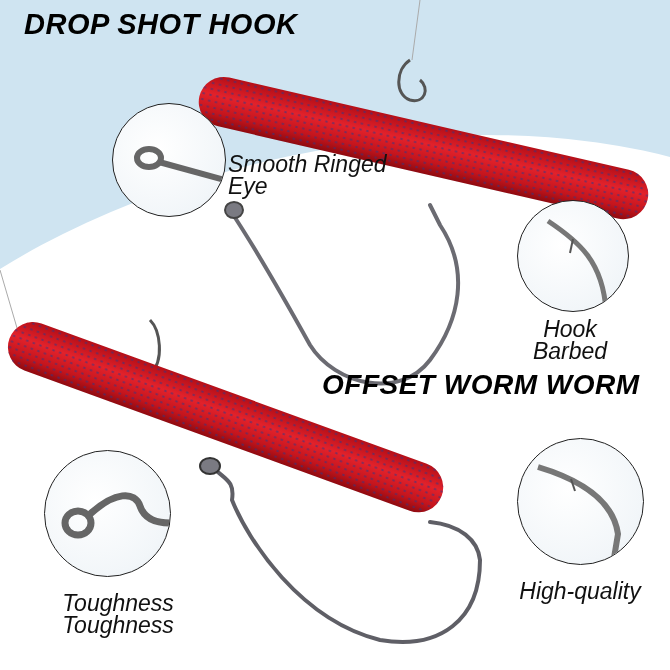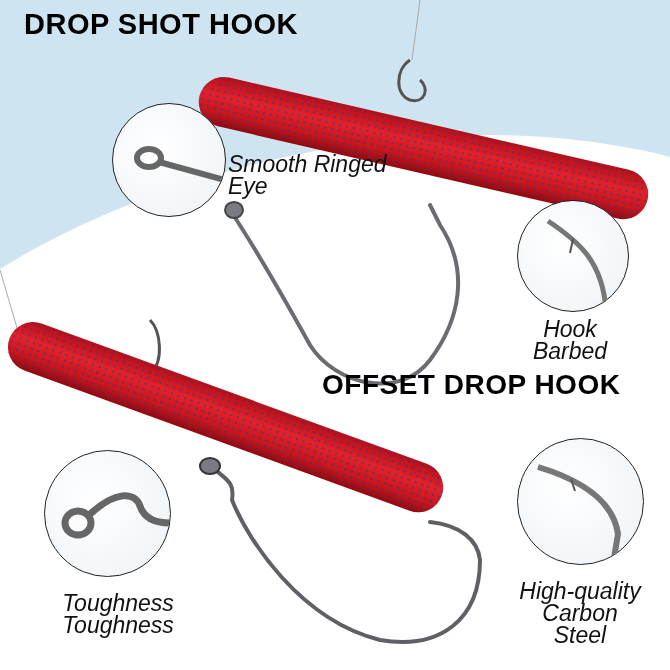--- a/index.html
+++ b/index.html
@@ -1,19 +1,19 @@
 <!DOCTYPE html>
 <html><head>
 <meta charset="utf-8">
 <style>
   html,body{margin:0;padding:0;}
   body{width:670px;height:670px;overflow:hidden;position:relative;background:#ffffff;font-family:"Liberation Sans",sans-serif;}
   .bg-top{position:absolute;left:0;top:0;width:670px;height:400px;background:#cfe4f1;}
   .bg-wave{position:absolute;left:-200px;top:150px;width:1100px;height:600px;border-radius:50%;background:#ffffff;transform:rotate(-12deg);}
-  .title{position:absolute;font-weight:bold;color:#000;letter-spacing:0.5px;}
+  .title{position:absolute;font-weight:bold;font-style:italic;color:#000;letter-spacing:0.5px;}
   .title-1{left:24px;top:8px;font-size:29px;}
   .title-2{left:322px;top:369px;font-size:28px;}
   .circle{position:absolute;border:1.5px solid #222;border-radius:50%;background:radial-gradient(circle at 40% 40%,#ffffff 0%,#f2f6f9 70%,#e6edf2 100%);overflow:hidden;}
   .caption{position:absolute;font-style:italic;color:#111;font-size:23px;line-height:22px;text-align:center;}
   .worm{position:absolute;border-radius:30px;background:linear-gradient(180deg,#b50f18 0%,#e2222b 40%,#c4151d 75%,#8f0a10 100%);}
   .worm::after{content:"";position:absolute;inset:0;border-radius:inherit;background-image:radial-gradient(circle,#2a3a8c 1px,transparent 1.3px);background-size:7px 6px;opacity:0.55;}
   svg{position:absolute;left:0;top:0;}
 </style>
 </head>
 <body>
@@ -35,21 +35,21 @@
   <path d="M20 345 C60 380 120 395 150 375 C165 360 160 330 150 320" stroke="#555" stroke-width="3" fill="none"></path>
 
   <path d="M210 465 C225 480 235 480 232 500 C248 540 300 620 380 640 C440 650 480 620 480 560 C478 540 460 525 430 522" stroke="#5f5f66" stroke-width="4" fill="none" stroke-linecap="round"></path>
   <ellipse cx="210" cy="466" rx="10" ry="8" fill="#7a7a82" stroke="#333" stroke-width="2"></ellipse>
 </svg>
 
 <div class="worm" style="left:205px;top:72px;width:460px;height:50px;transform:rotate(13deg);transform-origin:0 0;"></div>
 <div class="worm" style="left:18px;top:315px;width:460px;height:50px;transform:rotate(20deg);transform-origin:0 0;"></div>
 
 <div class="title title-1">DROP SHOT HOOK</div>
-<div class="title title-2">OFFSET DROP HOOK</div>
+<div class="title title-2">OFFSET WORM WORM</div>
 
 <div class="circle" style="left:112px;top:103px;width:112px;height:112px;">
   <svg width="112" height="112" viewBox="0 0 112 112">
       <ellipse cx="36" cy="54" rx="12" ry="9" fill="none" stroke="#666" stroke-width="6"></ellipse>
       <path d="M46 58 L112 76" stroke="#666" stroke-width="6"></path>
     </svg>
 </div>
 <div class="circle" style="left:517px;top:200px;width:110px;height:110px;">
   <svg width="110" height="110" viewBox="0 0 110 110">
       <path d="M30 20 C60 40 85 60 88 110" stroke="#777" stroke-width="5" fill="none"></path>
@@ -73,14 +73,13 @@
   <span>Smooth Ringed Eye</span>
 </div>
 <div class="caption" style="left:505px;top:318px;width:130px;">
   <div>Hook Barbed</div>
 </div>
 <div class="caption" style="left:18px;top:592px;width:200px;">
   <div>Toughness Toughness</div>
 </div>
 <div class="caption" style="left:515px;top:580px;width:130px;text-align:center;">
   <div>High-quality</div>
-  <div>Carbon Steel</div>
 </div>
 
 </body></html>

